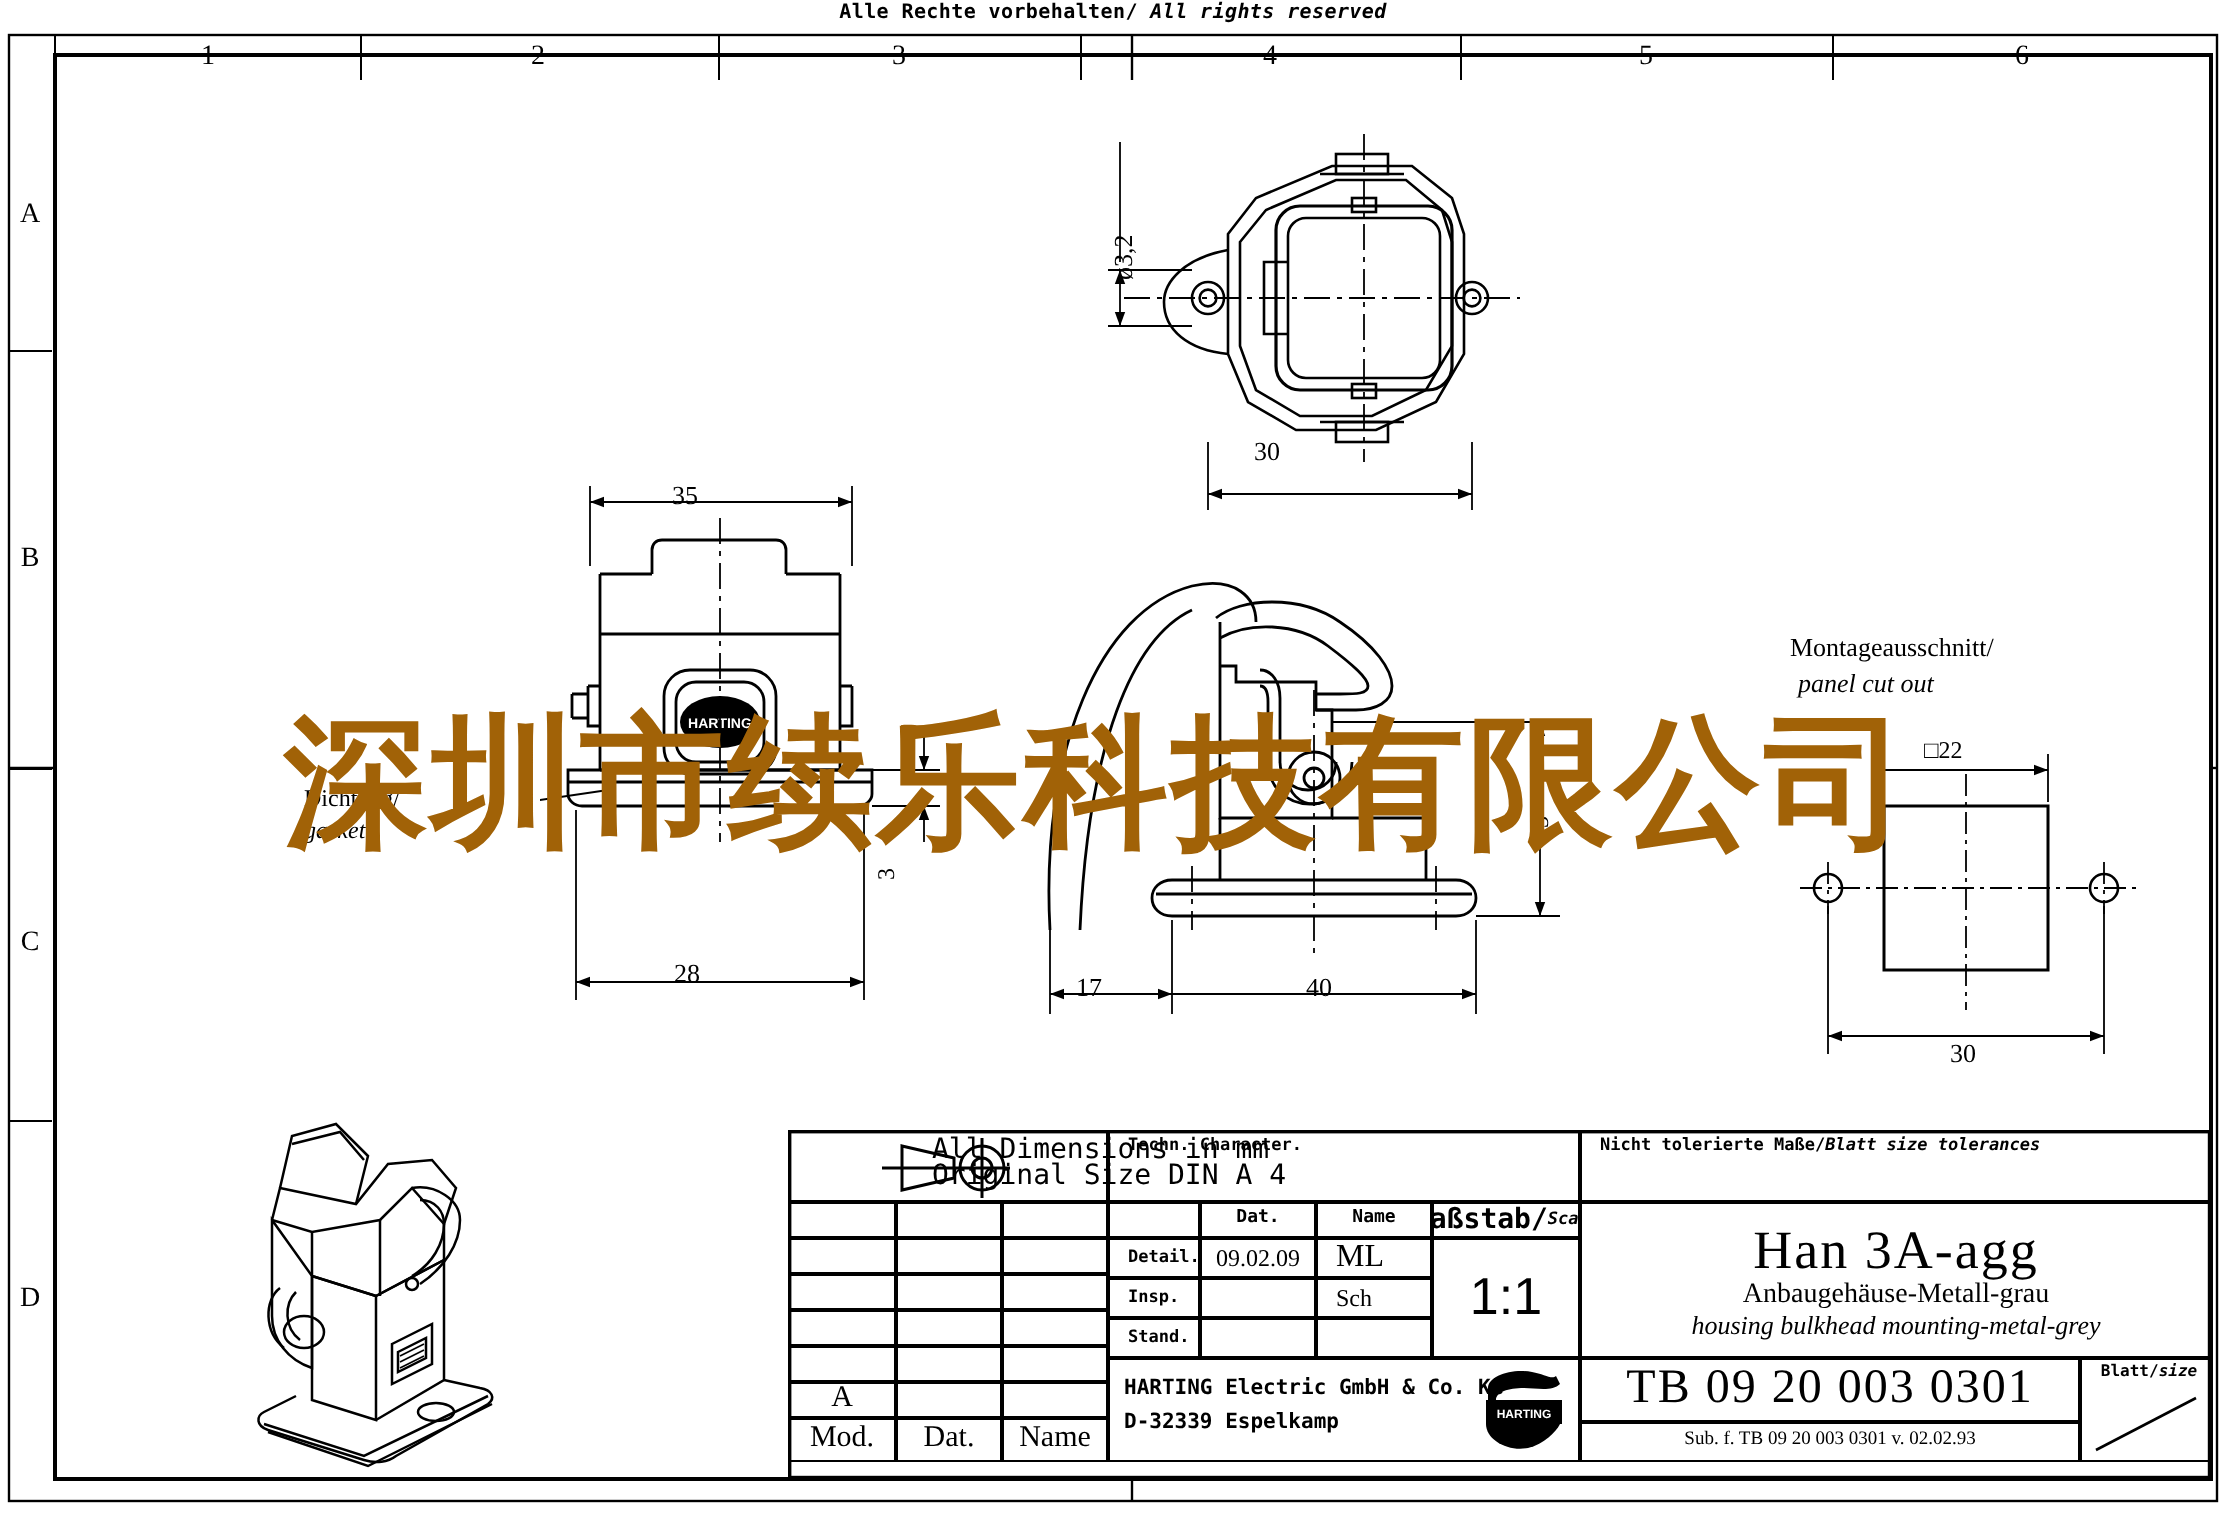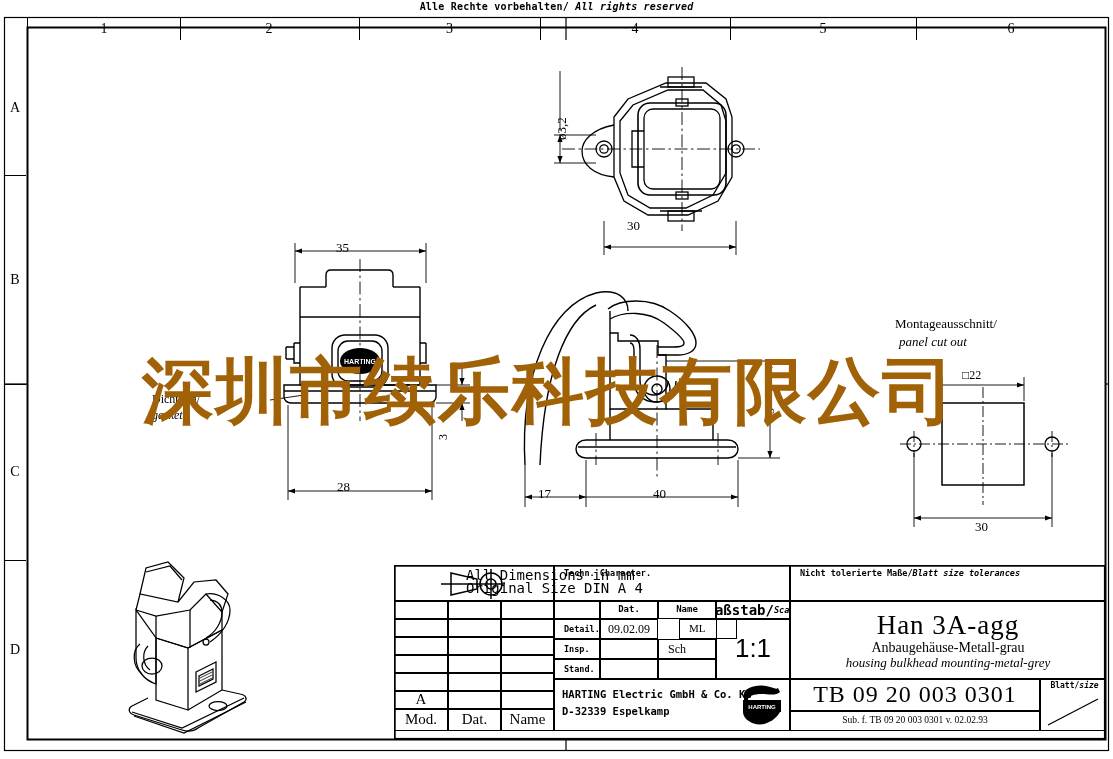--- a/index.html
+++ b/index.html
@@ -403,21 +403,21 @@
 <div class="tb-cell tb-b ctr big" style="left:394px;top:709px;width:54px;height:22px;">Mod.</div>
 <div class="tb-cell tb-b ctr big" style="left:448px;top:709px;width:53px;height:22px;">Dat.</div>
 <div class="tb-cell tb-b ctr big" style="left:501px;top:709px;width:53px;height:22px;">Name</div>
 
 <div class="tb-cell tb-b" style="left:554px;top:601px;width:46px;height:18px;"></div>
 <div class="tb-cell tb-b ctr bold" style="left:600px;top:601px;width:58px;height:18px;font-size:9px;">Dat.</div>
 <div class="tb-cell tb-b ctr bold" style="left:658px;top:601px;width:58px;height:18px;font-size:9px;">Name</div>
 
 <div class="tb-cell tb-b lft bold" style="left:554px;top:619px;width:46px;height:20px;font-size:8.5px;">Detail.</div>
 <div class="tb-cell tb-b ctr" style="left:600px;top:619px;width:58px;height:20px;font-size:12px;font-family:'Liberation Serif',serif;">09.02.09</div>
-<div class="tb-cell tb-b lft" style="left:658px;top:619px;width:58px;height:20px;font-size:11px;font-family:'Liberation Serif',serif;margin-left:21px;">ML</div>
+<div class="tb-cell tb-b lft" style="left:658px;top:619px;width:58px;height:20px;font-size:16px;font-family:'Liberation Serif',serif;">ML</div>
 
 <div class="tb-cell tb-b lft bold" style="left:554px;top:639px;width:46px;height:20px;font-size:8.5px;">Insp.</div>
 <div class="tb-cell tb-b ctr" style="left:600px;top:639px;width:58px;height:20px;font-size:12px;font-family:'Liberation Serif',serif;"></div>
 <div class="tb-cell tb-b lft" style="left:658px;top:639px;width:58px;height:20px;font-size:12px;font-family:'Liberation Serif',serif;">Sch</div>
 
 <div class="tb-cell tb-b lft bold" style="left:554px;top:659px;width:46px;height:20px;font-size:8.5px;">Stand.</div>
 <div class="tb-cell tb-b ctr" style="left:600px;top:659px;width:58px;height:20px;"></div>
 <div class="tb-cell tb-b lft" style="left:658px;top:659px;width:58px;height:20px;"></div>
 
 <div class="tb-cell tb-b ctr" style="left:716px;top:601px;width:74px;height:18px;">

